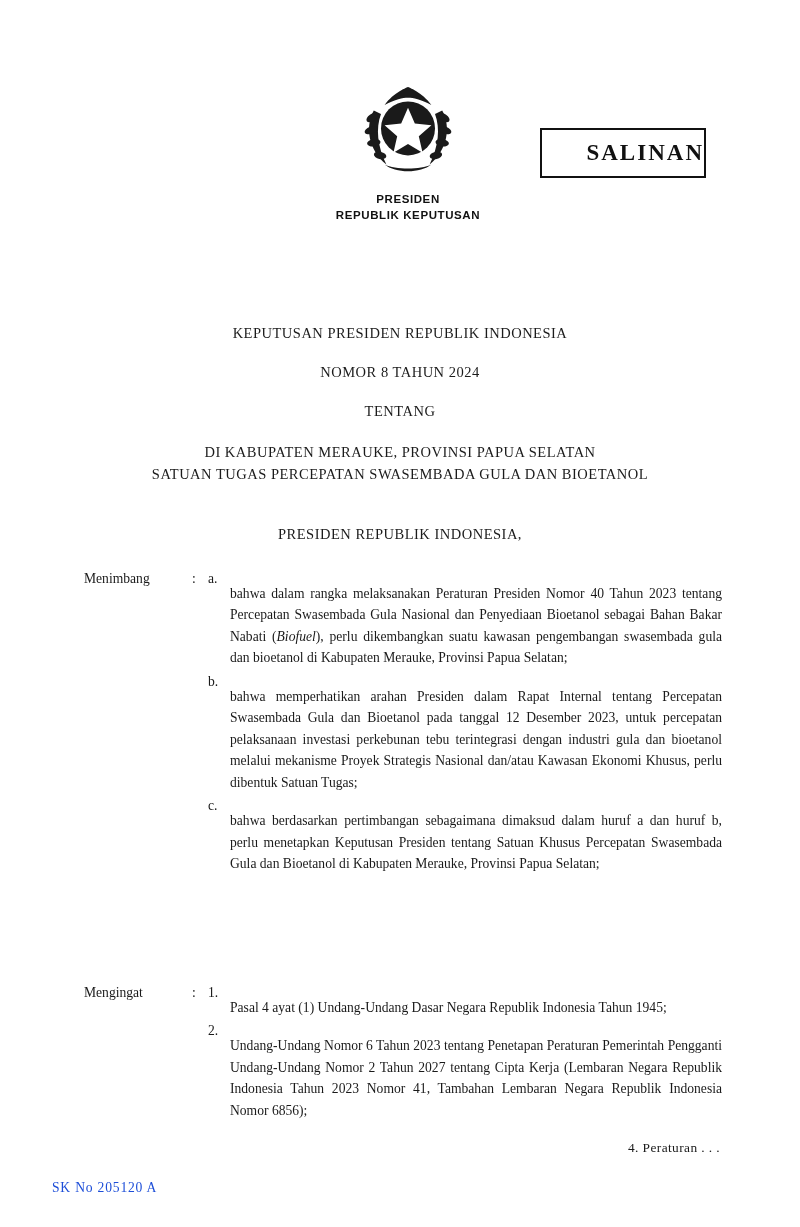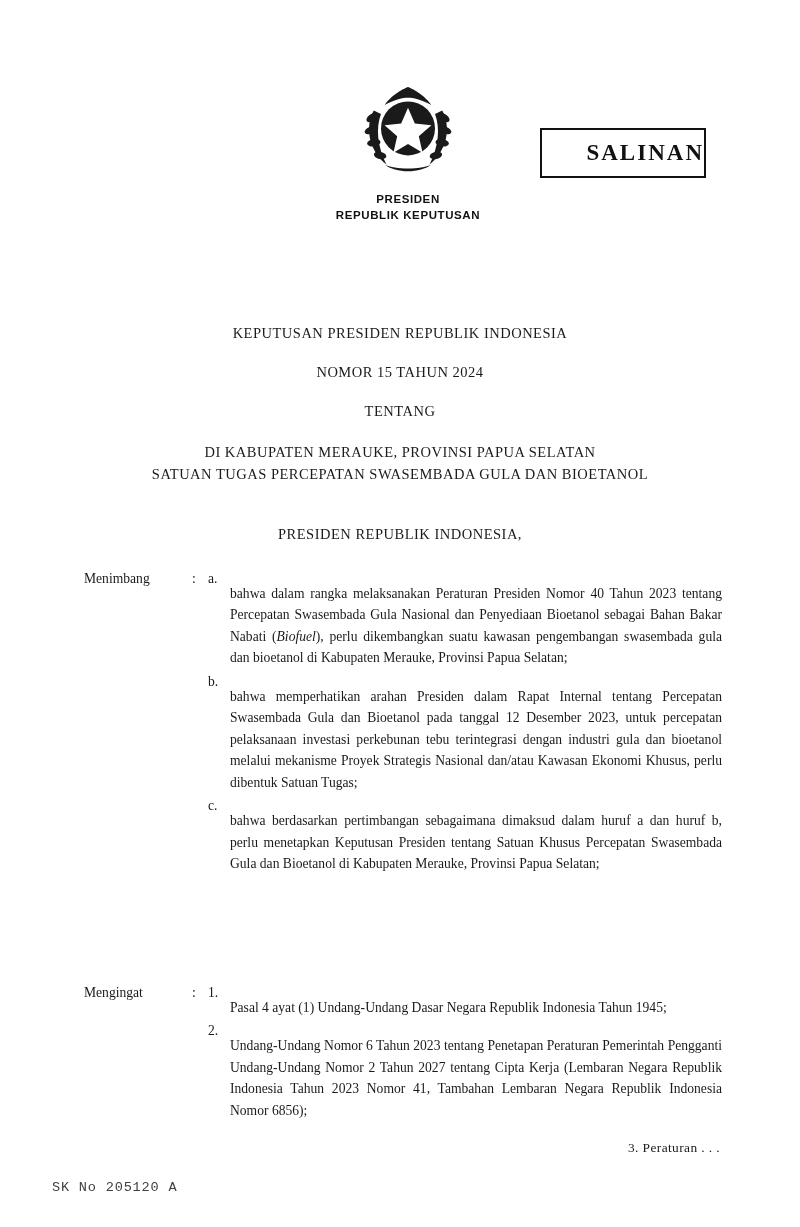--- a/index.html
+++ b/index.html
@@ -128,24 +128,24 @@
     position: absolute;
     top: 1140px;
     right: 80px;
     font-size: 13.4px;
     letter-spacing: 0.4px;
   }
   .doc-code {
     position: absolute;
     top: 1180px;
     left: 52px;
-    font-family: Liberation Mono, monospace;
+    font-family: Liberation Serif, serif;
     font-size: 13.6px;
     letter-spacing: 0.8px;
-    color: #404040;
+    color: #1d4ed8;
   }
 </style>
 </head>
 <body>
 
 <div class="page">
 
   <div class="emblem-wrap">
     <div class="emblem">
       <svg viewBox="0 0 120 120" width="108" height="108" aria-hidden="true">
@@ -178,21 +178,21 @@
     </div>
   </div>
 
   <div class="salinan-box">
     <span>SALINAN</span>
   </div>
 
   <div class="title-block">
     <div class="title-line">KEPUTUSAN PRESIDEN REPUBLIK INDONESIA</div>
     <div class="sp-22"></div>
-    <div class="title-line">NOMOR 15 TAHUN 2024</div>
+    <div class="title-line">NOMOR 8 TAHUN 2024</div>
     <div class="sp-22"></div>
     <div class="title-line">TENTANG</div>
     <div class="sp-22"></div>
     <div class="title-two-line">
       <div>DI KABUPATEN MERAUKE, PROVINSI PAPUA SELATAN</div>
       <div>SATUAN TUGAS PERCEPATAN SWASEMBADA GULA DAN BIOETANOL</div>
     </div>
     <div class="sp-22"></div>
     <div class="sp-18"></div>
     <div class="title-line">PRESIDEN REPUBLIK INDONESIA,</div>
@@ -236,16 +236,16 @@
 
         <div class="item">
           <div class="item-marker">2.</div>
           <div class="item-text">Undang-Undang Nomor 6 Tahun 2023 tentang Penetapan Peraturan Pemerintah Pengganti Undang-Undang Nomor 2 Tahun 2027 tentang Cipta Kerja (Lembaran Negara Republik Indonesia Tahun 2023 Nomor 41, Tambahan Lembaran Negara Republik Indonesia Nomor 6856);</div>
         </div>
 
       </div>
     </div>
   </div>
 
-  <div class="continuation">3. Peraturan . . .</div>
+  <div class="continuation">4. Peraturan . . .</div>
   <div class="doc-code">SK No 205120 A</div>
 
 </div>
 
 </body></html>

